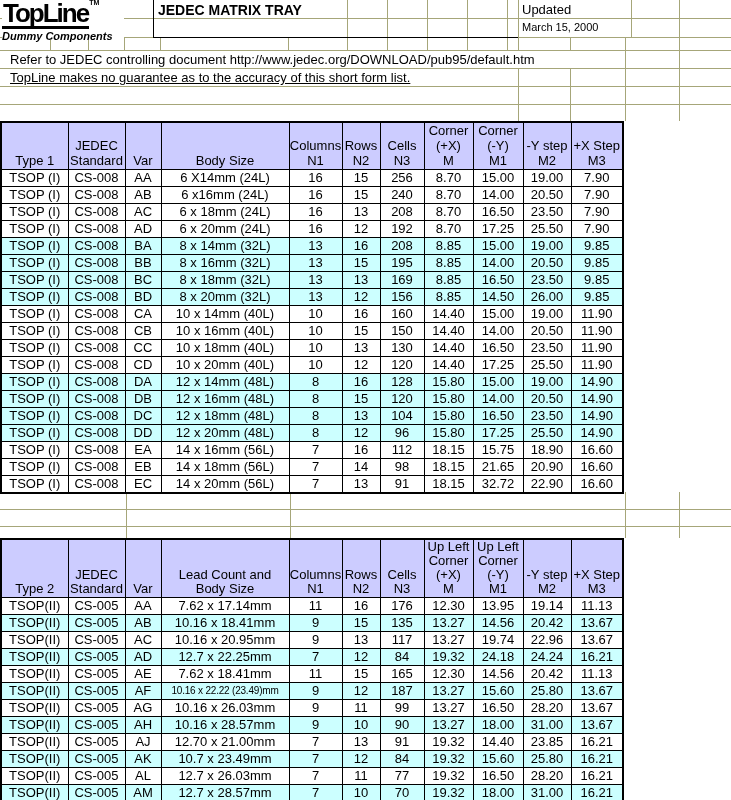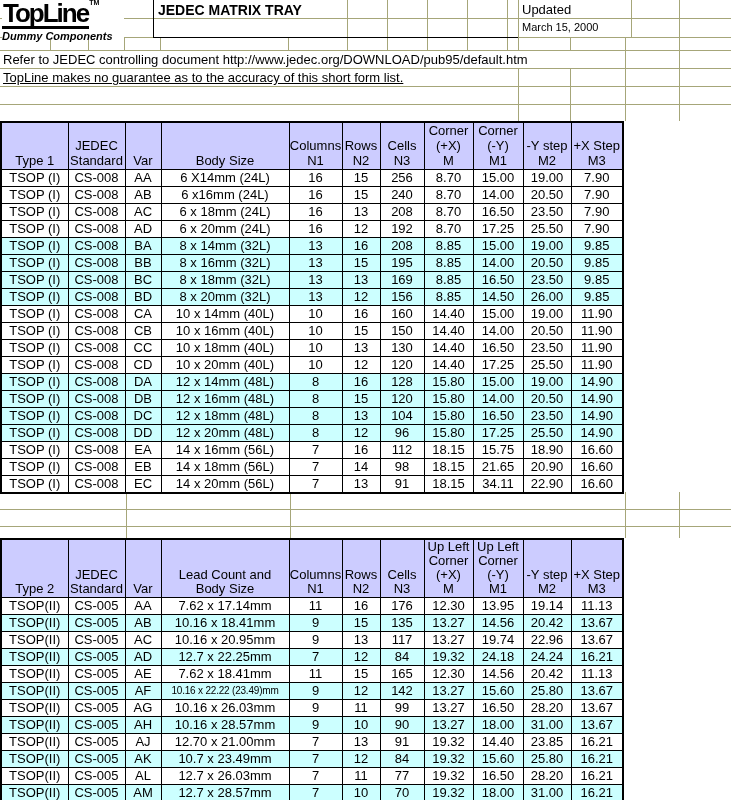--- a/index.html
+++ b/index.html
@@ -16,21 +16,21 @@
          letter-spacing:-2px;border-bottom:3px solid #000;padding:0 1px 1px 1px;
          font-stretch:condensed;}
   .tm{font-size:7px;vertical-align:top;position:relative;top:-2px;font-weight:bold;}
   .tagline{display:block;text-align:left;font-weight:bold;font-style:italic;
            font-size:11px;line-height:12px;margin-top:1px;white-space:nowrap;}
   
   .t-title{position:absolute;left:158px;top:2px;font-size:14px;font-weight:bold;white-space:nowrap;}
   .t-sub{position:absolute;left:158px;top:20px;font-size:14px;font-weight:bold;white-space:nowrap;}
   .t-upd{position:absolute;left:522px;top:2px;font-size:13px;white-space:nowrap;}
   .t-date{position:absolute;left:522px;top:21px;font-size:11px;white-space:nowrap;}
-  .note{position:absolute;left:3px;font-size:13px;white-space:nowrap;text-align:center;}
+  .note{position:absolute;left:10px;font-size:13px;white-space:nowrap;text-align:center;}
   .n1{top:52px;} .n2{top:70px;text-decoration:underline;} .n3{top:88px;}
   
   .tblwrap{position:absolute;left:0;}
   .tw1{top:121px;} .tw2{top:538px;}
   table{border-collapse:collapse;table-layout:fixed;width:623px;border:2px solid #000;background:#fff;}
   th,td{border:1px solid #000;text-align:center;padding:0;overflow:hidden;}
   th{background:#ccccff;font-weight:normal;font-size:13px;white-space:pre-line;
      vertical-align:bottom;line-height:15px;padding-bottom:1px;}
   .tw2 th{line-height:14px;}
   .tw1 thead tr{height:46px;}
@@ -370,21 +370,21 @@
           </tr>
           <tr>
             <td>TSOP (I)</td>
             <td>CS-008</td>
             <td>EC</td>
             <td>14 x 20mm (56L)</td>
             <td>7</td>
             <td>13</td>
             <td>91</td>
             <td>18.15</td>
-            <td>34.11</td>
+            <td>32.72</td>
             <td>22.90</td>
             <td>16.60</td>
           </tr>
         </tbody>
     </table>
   </div>
 
   <div class="tblwrap tw2">
     <table>
       <colgroup>
@@ -494,21 +494,21 @@
             <td>20.42</td>
             <td>11.13</td>
           </tr>
           <tr class="shade">
             <td>TSOP(II)</td>
             <td>CS-005</td>
             <td>AF</td>
             <td class="small">10.16 x 22.22 (23.49)mm</td>
             <td>9</td>
             <td>12</td>
-            <td>142</td>
+            <td>187</td>
             <td>13.27</td>
             <td>15.60</td>
             <td>25.80</td>
             <td>13.67</td>
           </tr>
           <tr>
             <td>TSOP(II)</td>
             <td>CS-005</td>
             <td>AG</td>
             <td>10.16 x 26.03mm</td>

